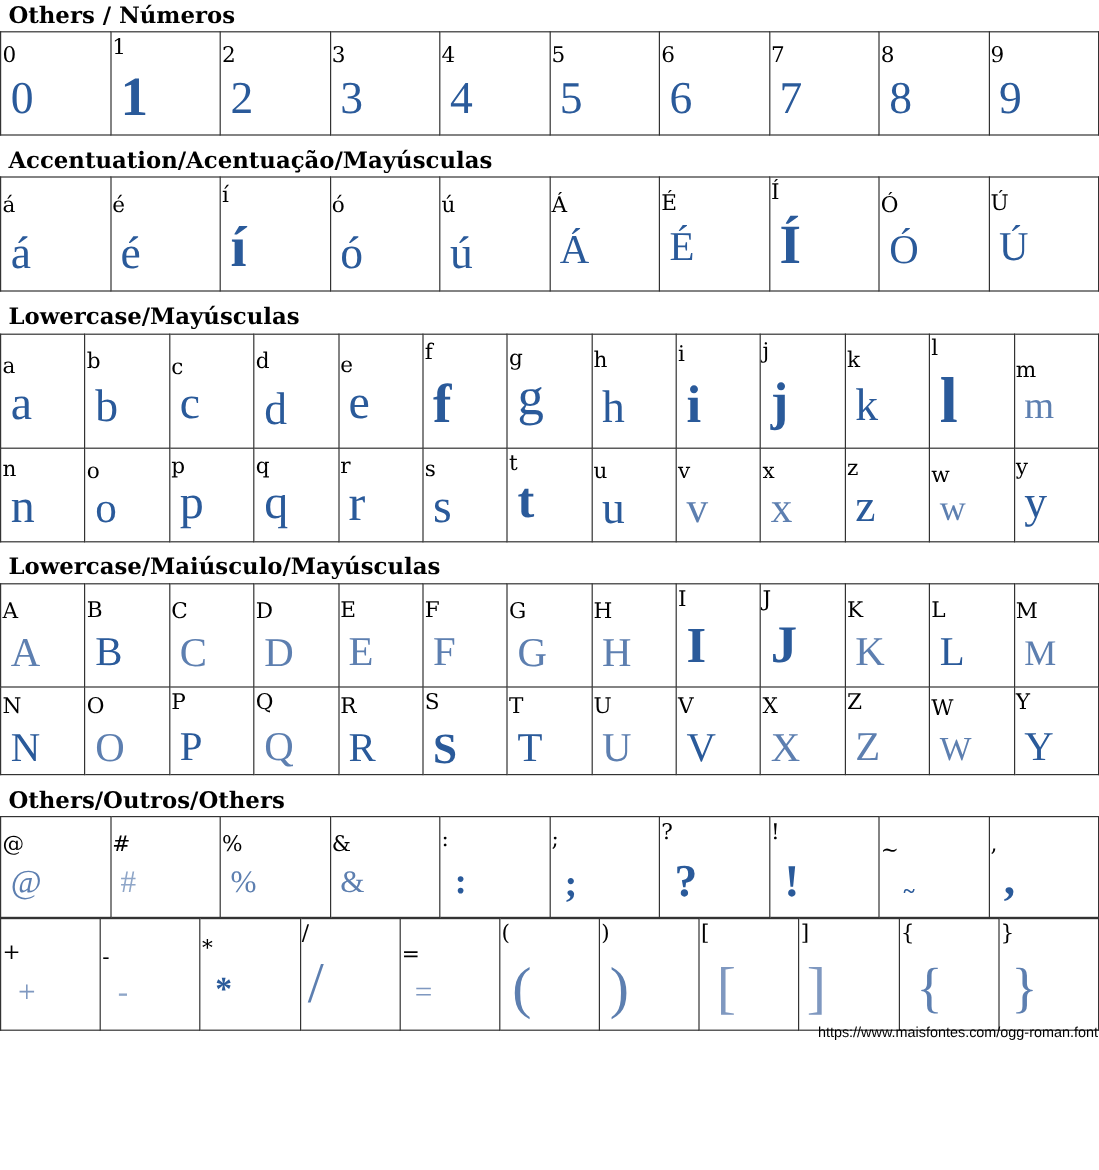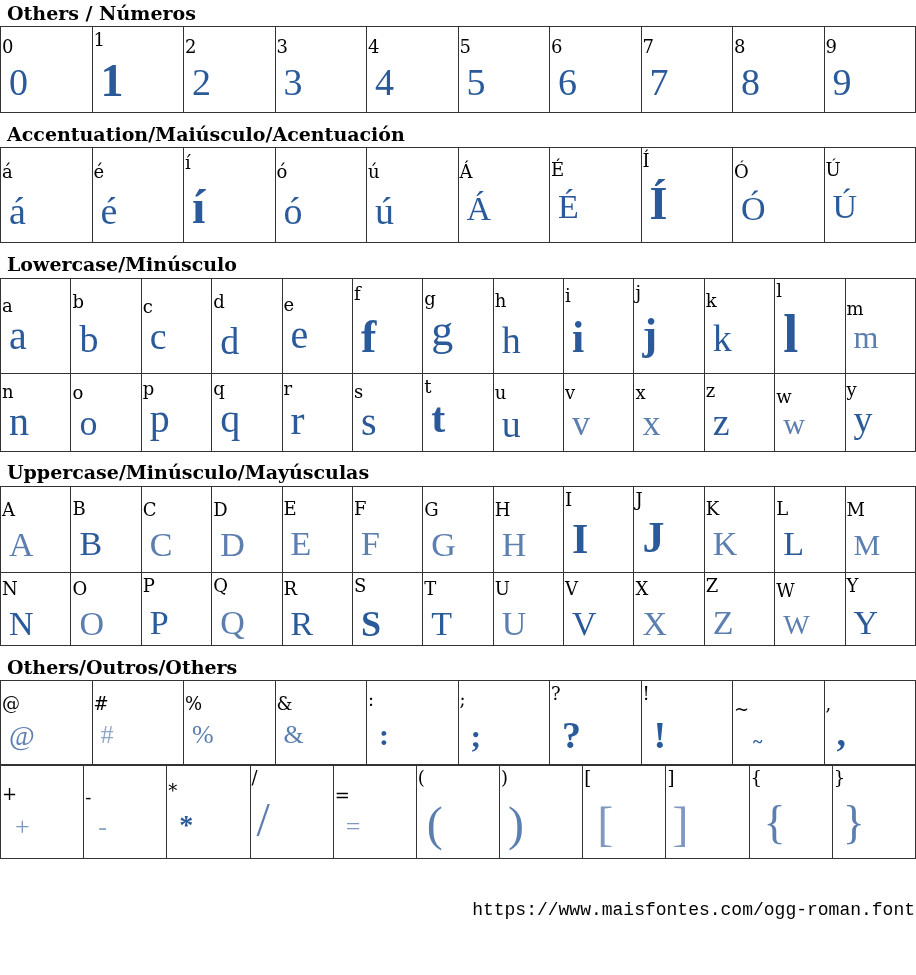--- a/index.html
+++ b/index.html
@@ -10,22 +10,22 @@
   table.glyphs { position: absolute; left: 0; border-collapse: collapse; table-layout: fixed;
                  border: 1px solid #333; }
   table.glyphs td { border: 1px solid #333; padding: 0; vertical-align: top; position: relative;
                     overflow: hidden; }
   .lbl { display: block; font-family: "DejaVu Serif", serif; font-size: 18px; line-height: 20px;
          padding-left: 1px; color: #000; }
   .sample { display: block; font-family: "Liberation Serif", "DejaVu Serif", serif;
             color: #2a5a9a; padding-left: 8px; line-height: 1; font-weight: normal; }
   .sample.light { color: #5d7fb0; }
   .sample.bold { font-weight: bold; }
-  .footer-url { position: absolute; right: 1px; top: 900px; font-size: 18px;
-                font-family: Liberation Mono, monospace; line-height: 20px; }
+  .footer-url { position: absolute; right: 1px; top: 850px; font-size: 12px;
+                font-family: Liberation Sans, sans-serif; line-height: 20px; }
 </style>
 </head>
 <body>
 
 <h2 class="section-title" style="top:1px;">Others / Números</h2>
 <table class="glyphs" style="top:26px; width:916px; height:87px;">
   <tbody>
       <tr style="height:85px;">
     <td>
           <span class="lbl" style="margin-top:10px">0</span>
@@ -64,21 +64,21 @@
           <span class="sample" style="font-size:38px;margin-top:6px">8</span>
         </td>
     <td>
           <span class="lbl" style="margin-top:10px">9</span>
           <span class="sample" style="font-size:38px;margin-top:6px">9</span>
         </td>
   </tr>
 </tbody>
   </table>
 
-<h2 class="section-title" style="top:122px;">Accentuation/Maiúsculo/Acentuación</h2>
+<h2 class="section-title" style="top:122px;">Accentuation/Acentuação/Mayúsculas</h2>
 <table class="glyphs" style="top:147px; width:916px; height:96px;">
   <tbody>
       <tr style="height:94px;">
     <td>
           <span class="lbl" style="margin-top:14px">á</span>
           <span class="sample" style="font-size:38px;margin-top:10px">á</span>
         </td>
     <td>
           <span class="lbl" style="margin-top:14px">é</span>
           <span class="sample" style="font-size:38px;margin-top:10px">é</span>
@@ -112,21 +112,21 @@
           <span class="sample" style="font-size:34px;margin-top:10px">Ó</span>
         </td>
     <td>
           <span class="lbl" style="margin-top:12px">Ú</span>
           <span class="sample" style="font-size:34px;margin-top:10px">Ú</span>
         </td>
   </tr>
 </tbody>
   </table>
 
-<h2 class="section-title" style="top:252px;">Lowercase/Minúsculo</h2>
+<h2 class="section-title" style="top:252px;">Lowercase/Mayúsculas</h2>
 <table class="glyphs" style="top:278px; width:916px; height:174px;">
   <tbody>
       <tr style="height:95px;">
     <td>
           <span class="lbl" style="margin-top:17px">a</span>
           <span class="sample" style="font-size:40px;margin-top:0px">a</span>
         </td>
     <td>
           <span class="lbl" style="margin-top:13px">b</span>
           <span class="sample" style="font-size:38px;margin-top:8px">b</span>
@@ -226,21 +226,21 @@
           <span class="sample light" style="font-size:30px;margin-top:2px">w</span>
         </td>
     <td>
           <span class="lbl" style="margin-top:6px">y</span>
           <span class="sample" style="font-size:38px;margin-top:0px">y</span>
         </td>
   </tr>
 </tbody>
   </table>
 
-<h2 class="section-title" style="top:460px;">Uppercase/Minúsculo/Mayúsculas</h2>
+<h2 class="section-title" style="top:460px;">Lowercase/Maiúsculo/Mayúsculas</h2>
 <table class="glyphs" style="top:486px; width:916px; height:160px;">
   <tbody>
       <tr style="height:86px;">
     <td>
           <span class="lbl" style="margin-top:13px">A</span>
           <span class="sample light" style="font-size:34px;margin-top:8px">A</span>
         </td>
     <td>
           <span class="lbl" style="margin-top:12px">B</span>
           <span class="sample" style="font-size:34px;margin-top:8px">B</span>

